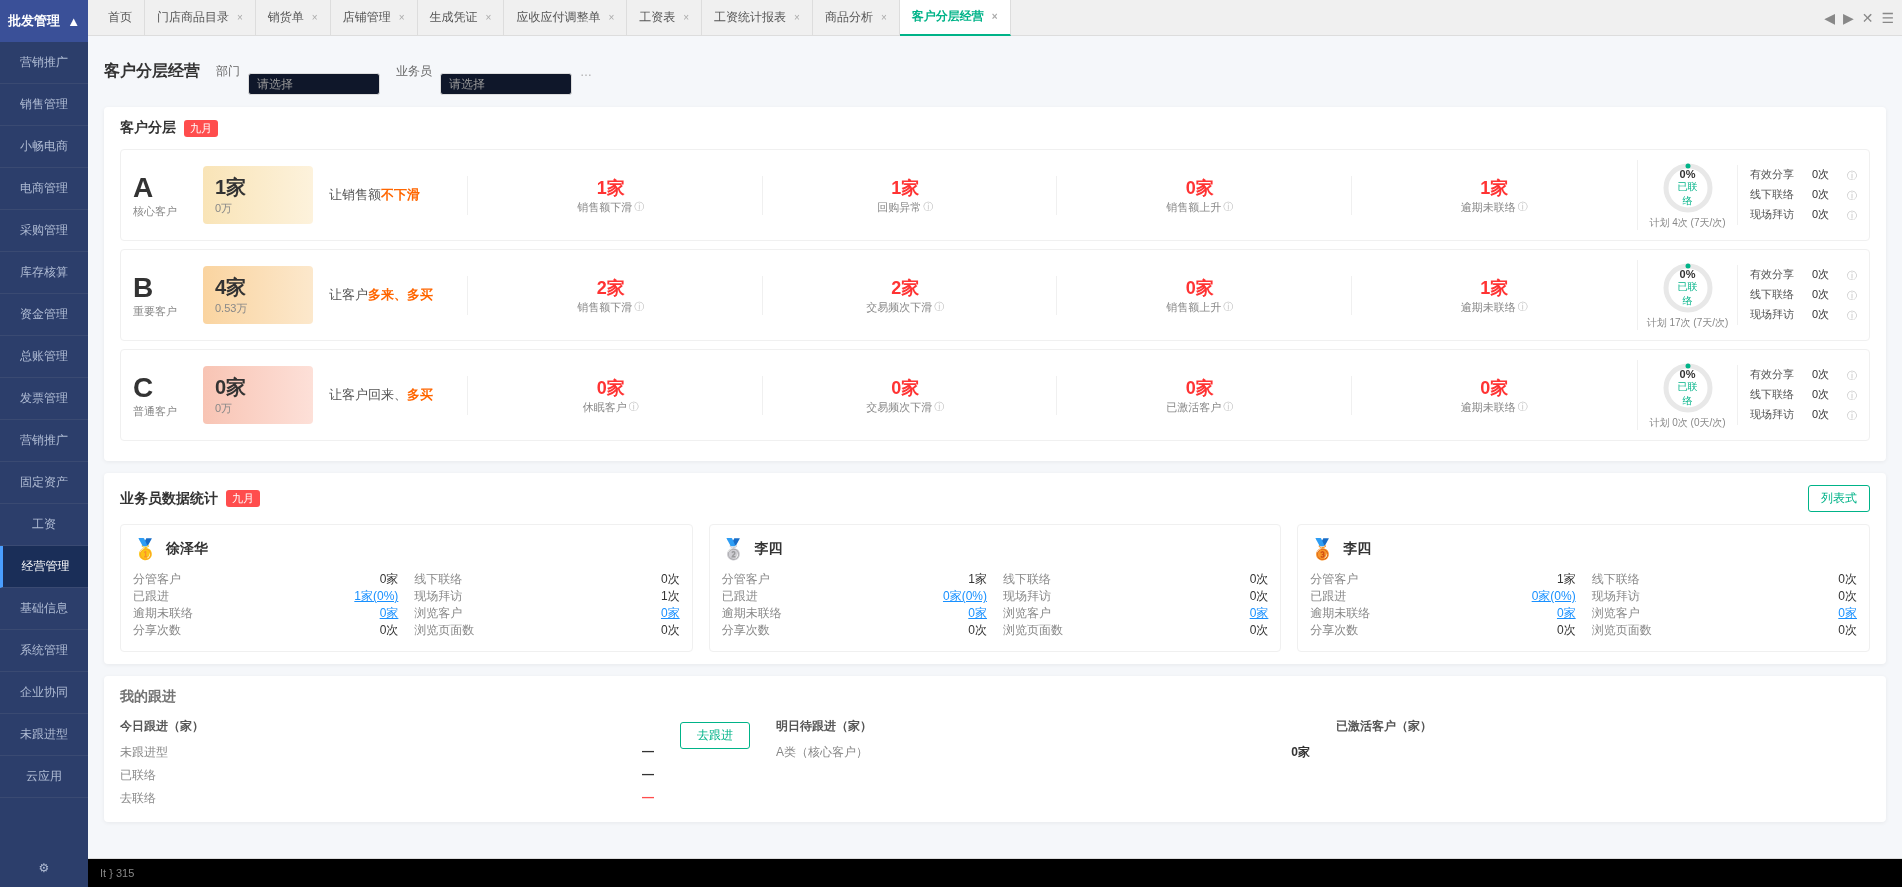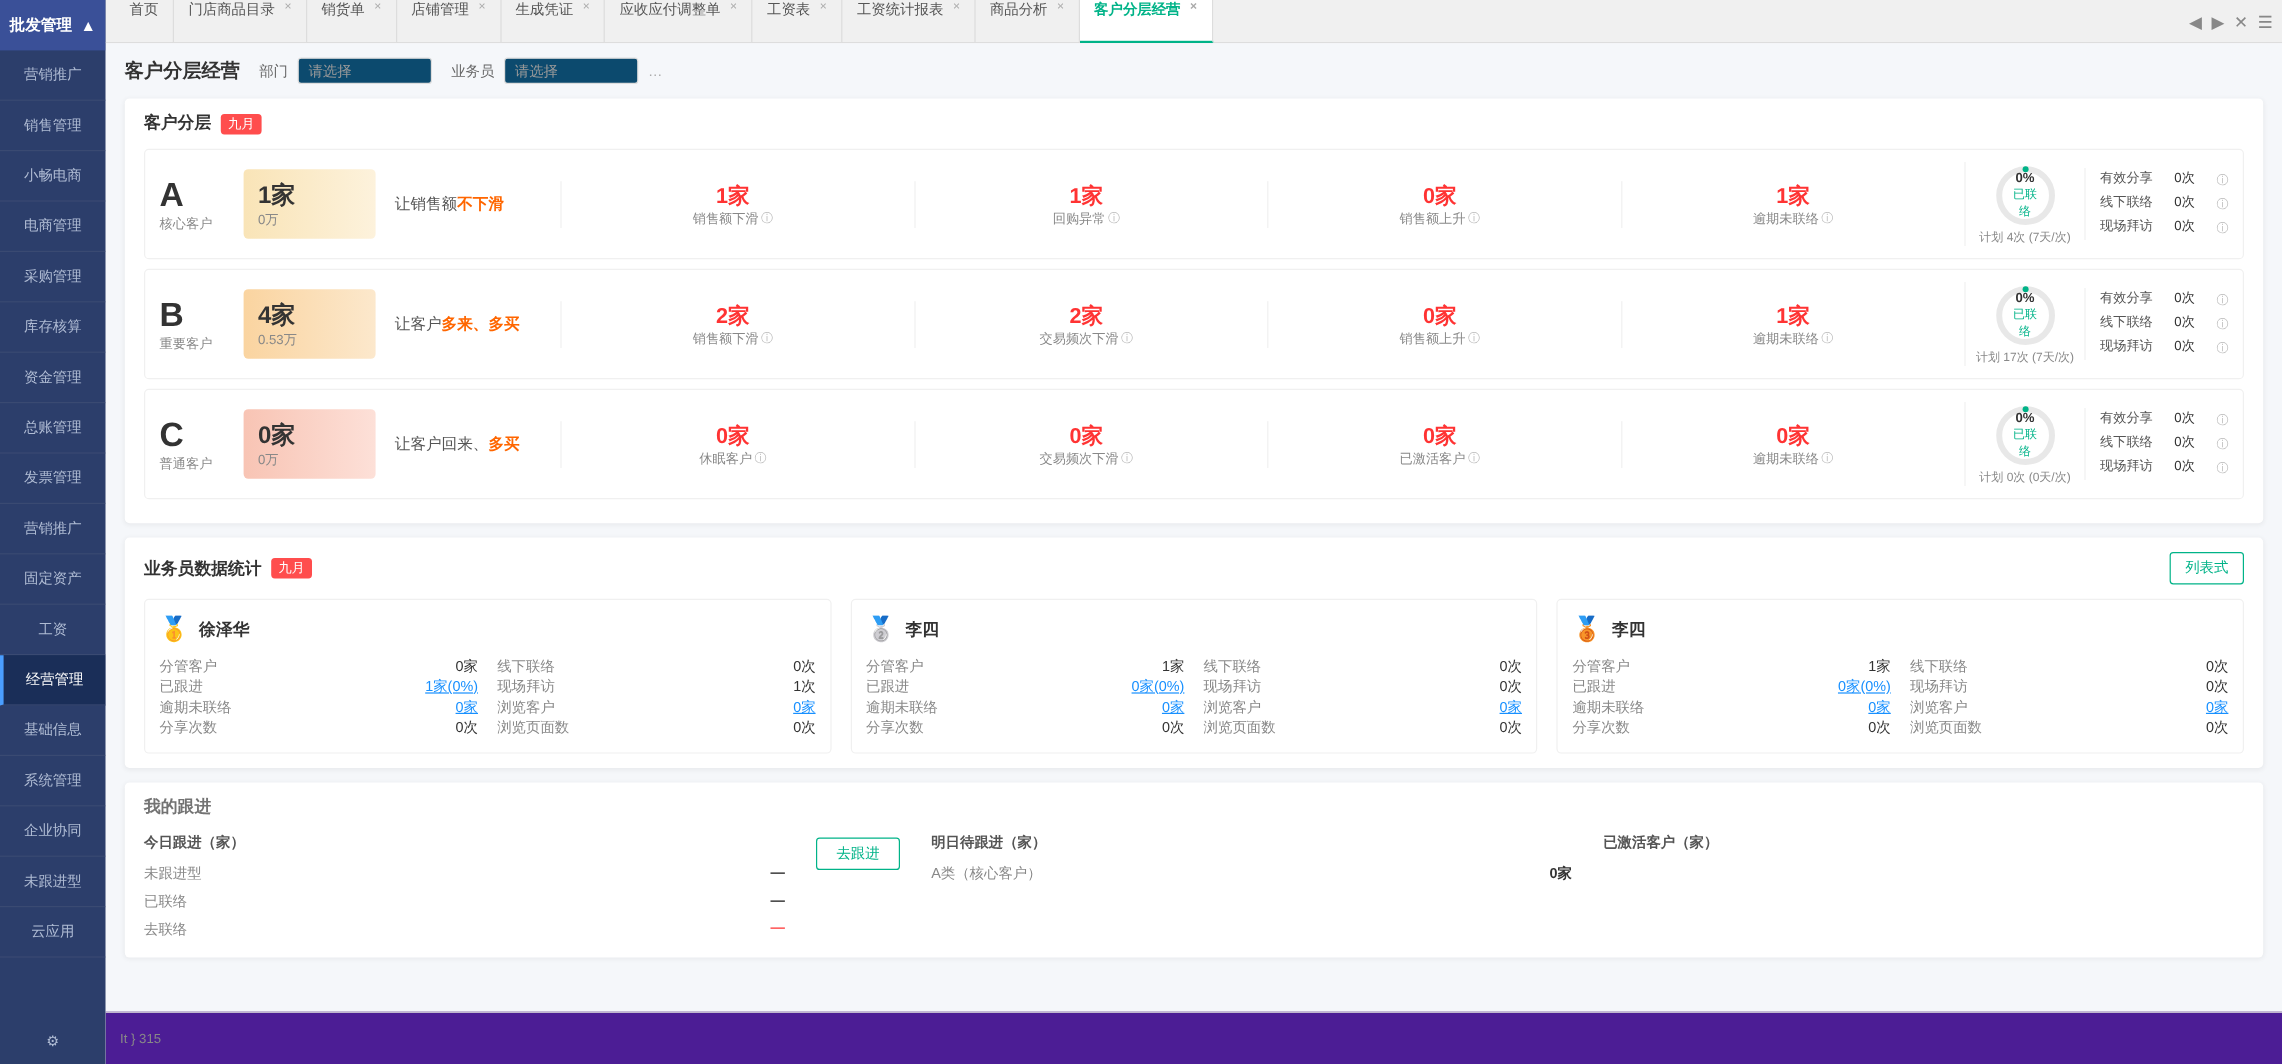--- a/index.html
+++ b/index.html
@@ -59,20 +59,21 @@
       display: flex;
       align-items: center;
       padding: 0 8px;
       height: 36px;
       flex-shrink: 0;
     }
     .tab {
       padding: 0 12px;
       height: 36px;
       display: flex;
+      align-items: center;
       font-size: 12px;
       color: #555;
       cursor: pointer;
       border-right: 1px solid #ddd;
       white-space: nowrap;
       gap: 4px;
     }
     .tab.active {
       background: #fff;
       color: #00b388;
@@ -114,23 +115,24 @@
       align-items: center;
       gap: 8px;
     }
     .filter-label { color: #666; font-size: 12px; }
     .filter-select {
       border: 1px solid #ddd;
       border-radius: 3px;
       padding: 3px 24px 3px 8px;
       font-size: 12px;
       color: #999;
-      background: #0c4a6e;
+      background: #0f172a;
       appearance: none;
-      width: 112px;
+      width: 132px;
+      margin-top: 25px;
     }
     .filter-more { color: #aaa; cursor: pointer; }
 
     
     .section {
       background: #fff;
       border-radius: 4px;
       padding: 12px 16px;
       margin-bottom: 12px;
       box-shadow: 0 1px 4px rgba(0,0,0,0.06);
@@ -315,22 +317,22 @@
       font-size: 12px;
       white-space: nowrap;
       margin-top: 4px;
     }
     .follow-sub-row { display: flex; justify-content: space-between; font-size: 12px; color: #888; padding: 3px 0; }
     .follow-sub-val { color: #333; font-weight: bold; }
     .follow-sub-val.warn { color: #ff4d4d; }
 
     
     .status-bar {
-      height: 44px;
-      background: #4c1d95;
+      height: 29px;
+      background: #000000;
       border-top: 1px solid #ddd;
       display: flex;
       align-items: center;
       padding: 0 12px;
       font-size: 11px;
       color: #888;
       flex-shrink: 0;
     }
   </style>
 </head>

